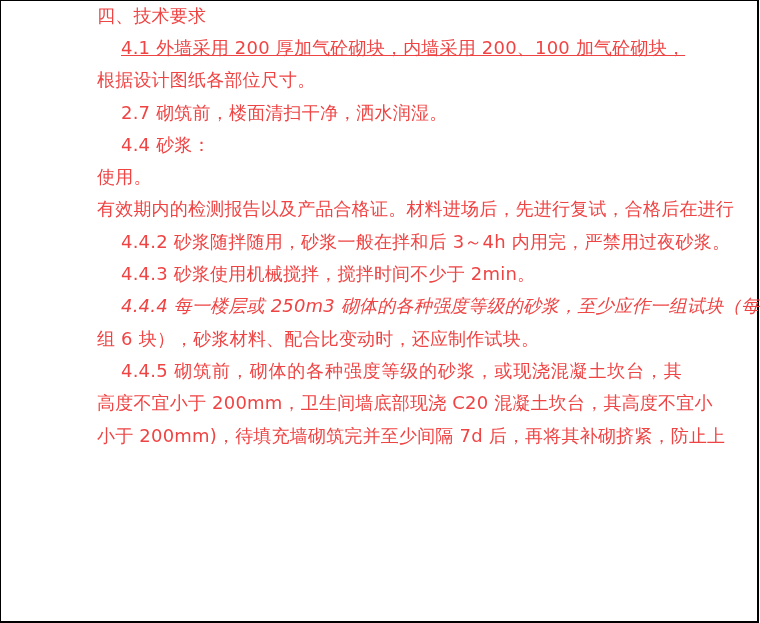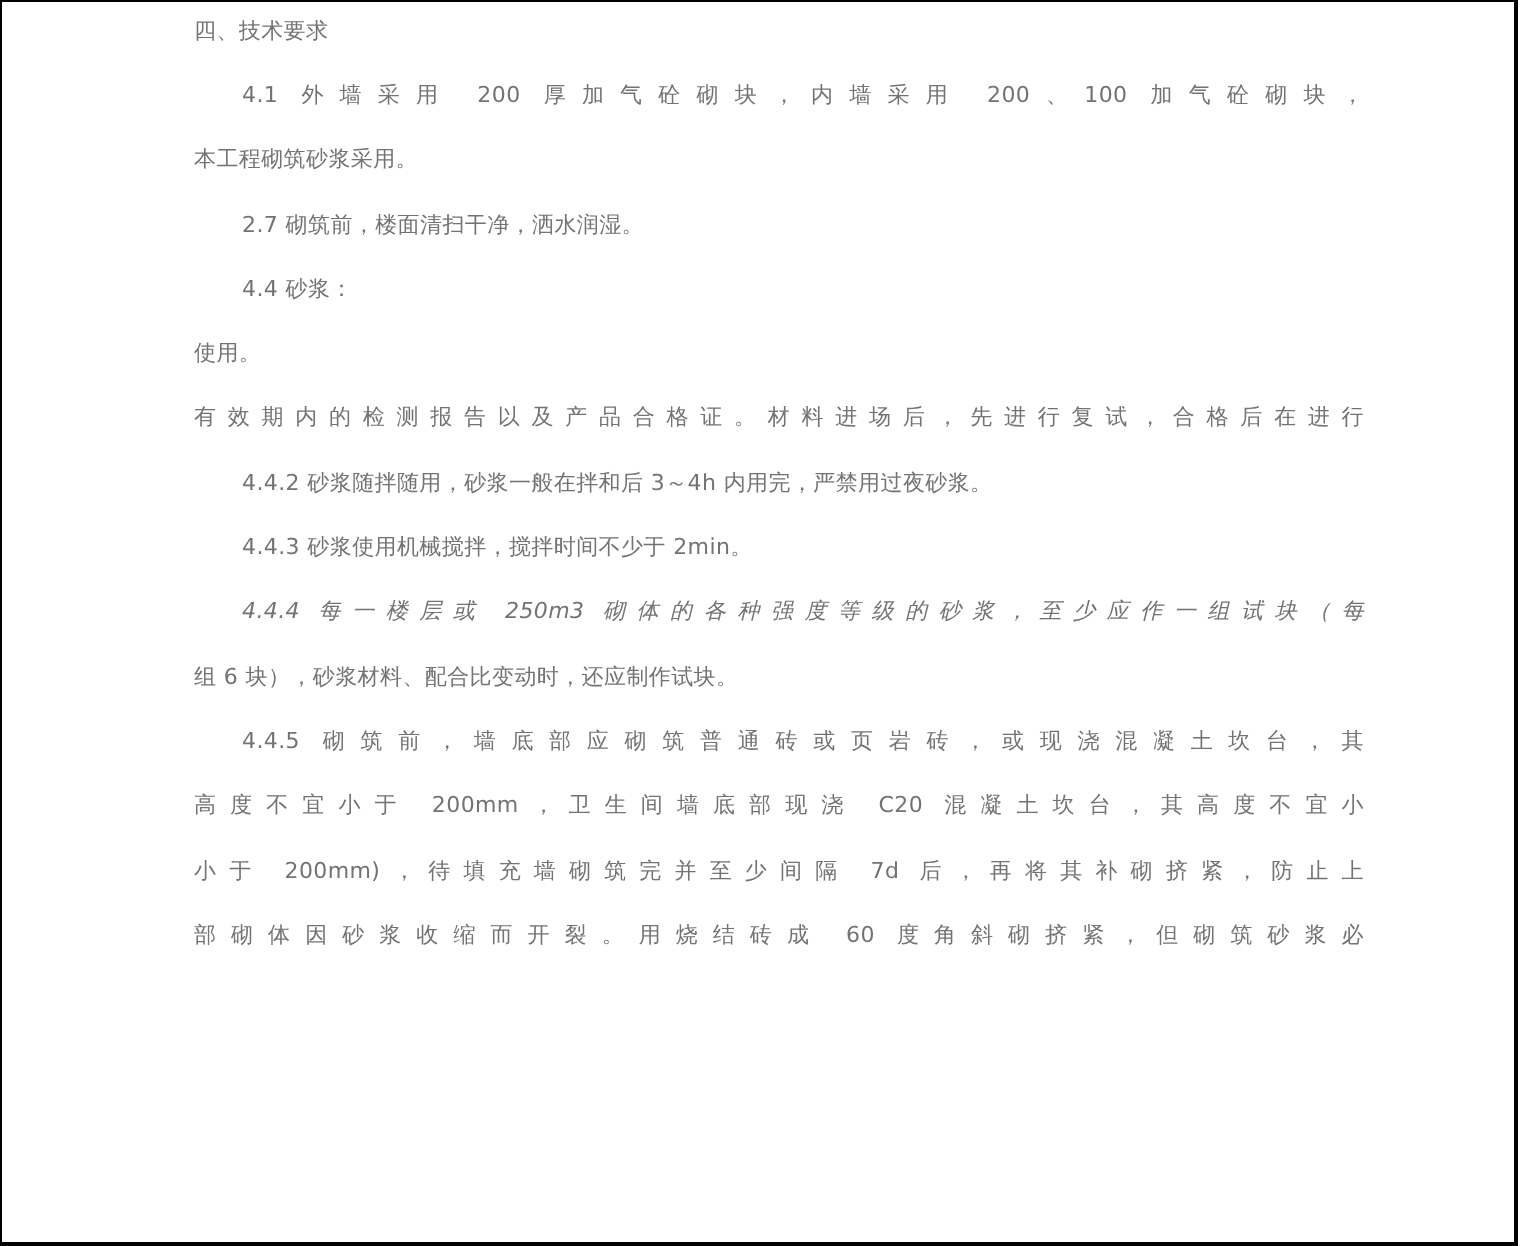--- a/index.html
+++ b/index.html
@@ -5,46 +5,45 @@
   html, body { margin:0; padding:0; background:#ffffff; }
   body { width:760px; height:623px; overflow:hidden; position:relative; }
   .frame {
     position:absolute; left:0; top:0; width:756px; height:620px;
     border:1.5px solid #000; border-right-width:2px; border-bottom-width:2px;
     background:#fff; box-sizing:content-box;
   }
   .doc {
     position:absolute; left:97px; top:0; width:590px;
     font-family: "DejaVu Sans", "Liberation Sans", sans-serif;
-    font-size:11px; color:#737373;
+    font-size:18px; color:#ef4444;
   }
   .line {
     height:32.3px; line-height:32.3px; white-space:nowrap;
     letter-spacing:0.2px;
   }
   .line.first { height:32px; line-height:32px; }
   .indent { padding-left:24px; }
   .justify { text-align:justify; text-align-last:justify; width:585px; }
 </style>
 </head>
 <body>
 
 <div class="frame"></div>
 
 <div class="doc">
   <div class="line first">四、技术要求</div>
   <div id="lines">
-      <div class="line indent justify" style="width: 561px;">4.1 外墙采用 200 厚加气砼砌块，内墙采用 200、100 加气砼砌块，</div>
-      <div class="line">本工程砌筑砂浆采用。</div>
+      <div class="line indent justify" style="width: 561px; text-decoration: underline;">4.1 外墙采用 200 厚加气砼砌块，内墙采用 200、100 加气砼砌块，</div>
+      <div class="line">根据设计图纸各部位尺寸。</div>
       <div class="line indent">2.7 砌筑前，楼面清扫干净，洒水润湿。</div>
       <div class="line indent">4.4 砂浆：</div>
       <div class="line">使用。</div>
       <div class="line justify">有效期内的检测报告以及产品合格证。材料进场后，先进行复试，合格后在进行</div>
       <div class="line indent">4.4.2 砂浆随拌随用，砂浆一般在拌和后 3～4h 内用完，严禁用过夜砂浆。</div>
       <div class="line indent">4.4.3 砂浆使用机械搅拌，搅拌时间不少于 2min。</div>
       <div class="line indent justify" style="width: 561px; font-style: italic;">4.4.4 每一楼层或 250m3 砌体的各种强度等级的砂浆，至少应作一组试块（每</div>
       <div class="line">组 6 块），砂浆材料、配合比变动时，还应制作试块。</div>
-      <div class="line indent justify" style="width: 561px;">4.4.5 砌筑前，墙底部应砌筑普通砖或页岩砖，或现浇混凝土坎台，其</div>
+      <div class="line indent justify" style="width: 561px;">4.4.5 砌筑前，砌体的各种强度等级的砂浆，或现浇混凝土坎台，其</div>
       <div class="line justify">高度不宜小于 200mm，卫生间墙底部现浇 C20 混凝土坎台，其高度不宜小</div>
       <div class="line justify">小于 200mm)，待填充墙砌筑完并至少间隔 7d 后，再将其补砌挤紧，防止上</div>
-      <div class="line justify">部砌体因砂浆收缩而开裂。用烧结砖成 60 度角斜砌挤紧，但砌筑砂浆必</div>
     </div>
 </div>
 
 </body></html>

